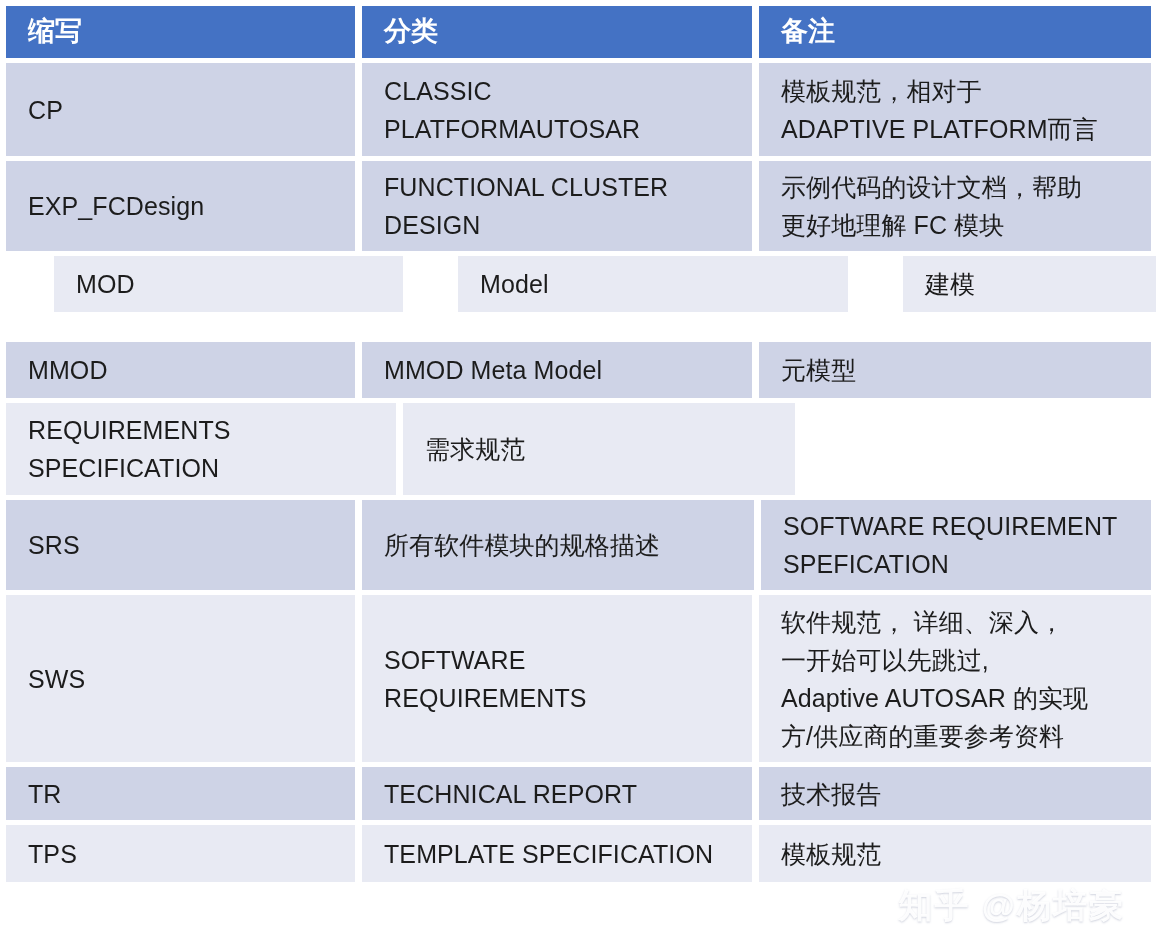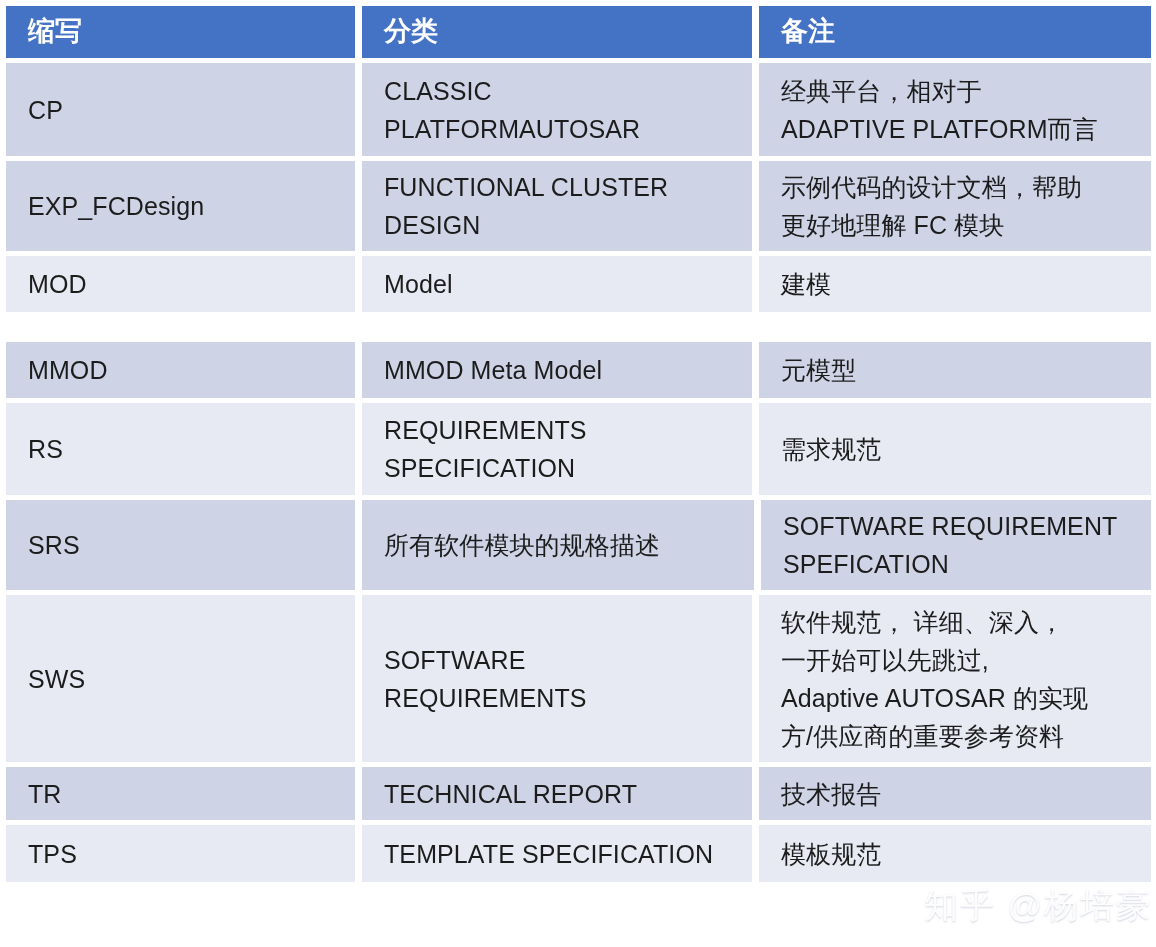--- a/index.html
+++ b/index.html
@@ -69,34 +69,34 @@
 
   .band-dark  .cell { background: #ced3e6; }
   .band-light .cell { background: #e8eaf3; }
 
   .pre { white-space: pre-line; }
 
   
   .h-cp    .cell { min-height: 93px; }
   .h-exp   .cell { min-height: 91px; }
   .h-fcd   .cell { min-height: 90px; }
-  .h-mod   .cell { min-height: 56px; }
+  .h-mod   .cell { min-height: 56px; margin-left: 48px; }
   .h-mmod  .cell { min-height: 56px; margin-top: 25px; }
   .h-rs    .cell { min-height: 92px; }
   .h-srs   .cell { min-height: 90px; }
   .h-sws   .cell { min-height: 167px; }
   .h-tr    .cell { min-height: 53px; }
   .h-tps   .cell { min-height: 57px; }
 
   .watermark {
     position: absolute;
-    right: 4px;
+    right: 31px;
     bottom: 18px;
     font-size: 34px;
-    font-weight: 400;
+    font-weight: 700;
     letter-spacing: 2px;
     color: rgba(255, 255, 255, 0.92);
     text-shadow: 0 1px 2px rgba(120, 130, 160, 0.35);
     pointer-events: none;
     white-space: nowrap;
   }
 </style>
 </head>
 <body>
 
@@ -107,21 +107,21 @@
     <div class="row header-row">
       <div class="cell col-abbr">缩写</div>
       <div class="cell col-category">分类</div>
       <div class="cell col-remark">备注</div>
     </div>
 
     <div class="row band-dark h-cp">
       <div class="cell col-abbr pre">CP</div>
       <div class="cell col-category pre">CLASSIC
 PLATFORMAUTOSAR</div>
-      <div class="cell col-remark pre">经典平台，相对于
+      <div class="cell col-remark pre">模板规范，相对于
 ADAPTIVE PLATFORM而言</div>
     </div>
 
 
     <div class="row band-dark h-fcd">
       <div class="cell col-abbr pre">EXP_FCDesign</div>
       <div class="cell col-category pre">FUNCTIONAL CLUSTER
 DESIGN</div>
       <div class="cell col-remark pre">示例代码的设计文档，帮助
 更好地理解 FC 模块</div>
@@ -133,21 +133,20 @@
       <div class="cell col-remark pre">建模</div>
     </div>
 
     <div class="row band-dark h-mmod">
       <div class="cell col-abbr pre">MMOD</div>
       <div class="cell col-category pre">MMOD Meta Model</div>
       <div class="cell col-remark pre">元模型</div>
     </div>
 
     <div class="row band-light h-rs">
-      <div class="cell col-abbr pre">RS</div>
       <div class="cell col-category pre">REQUIREMENTS
 SPECIFICATION</div>
       <div class="cell col-remark pre">需求规范</div>
     </div>
 
     <div class="row band-dark h-srs">
       <div class="cell col-abbr pre">SRS</div>
       <div class="cell col-remark pre">所有软件模块的规格描述</div>
       <div class="cell col-category pre">SOFTWARE REQUIREMENT
 SPEFICATION</div>

